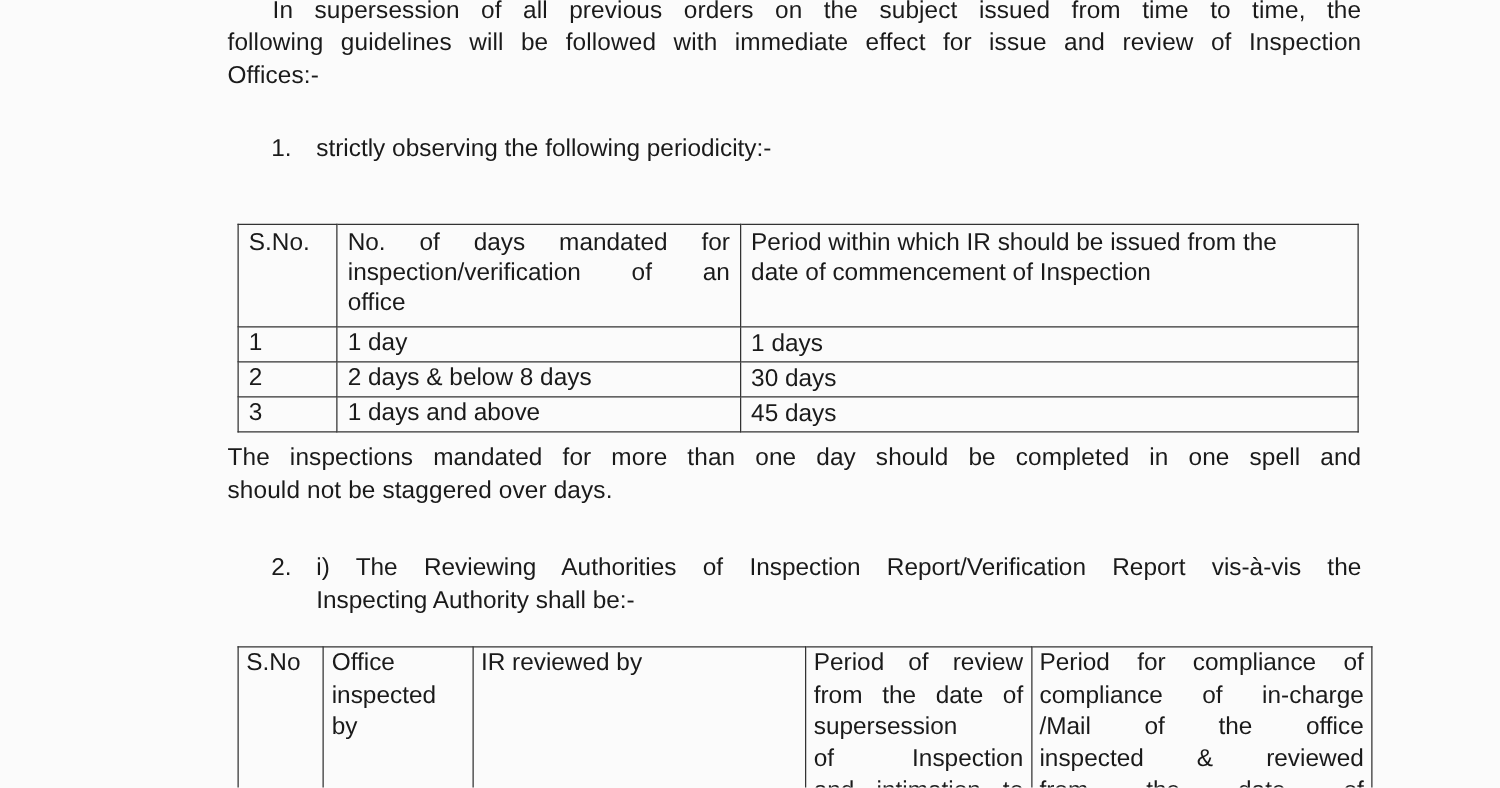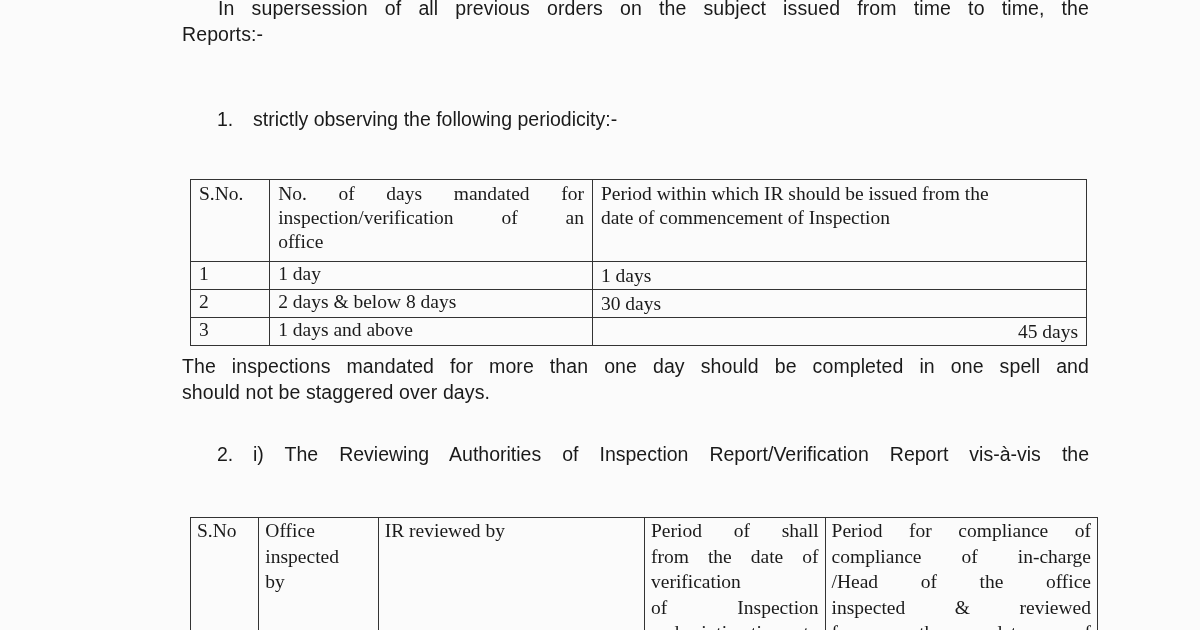--- a/index.html
+++ b/index.html
@@ -17,21 +17,21 @@
   }
   .para .line { display: block; text-align: justify; text-align-last: justify; white-space: nowrap; }
   .para .line.last { text-align-last: left; }
   .para .line.first-indent { padding-left: 36px; }
   .numbered { position: absolute; left: 217px; width: 872px; font-size: 19.5px; line-height: 26px; }
   .numbered .num { position: absolute; left: 0; top: 0; }
   .numbered .body { margin-left: 36px; }
   .numbered .line { display: block; text-align: justify; text-align-last: justify; white-space: nowrap; }
   .numbered .line.last { text-align-last: left; }
 
-  table.tbl { position: absolute; border-collapse: collapse; font-size: 19.5px; font-family: Liberation Serif, serif; }
+  table.tbl { position: absolute; border-collapse: collapse; font-size: 19.5px; }
   table.tbl td { border: 1.5px solid #333; vertical-align: top; padding: 0 8px; line-height: 24px; }
   #t1 { left: 190px; top: 179px; width: 897px; }
   #t1 td.hdr { height: 79px; padding-top: 2px; }
   #t1 td.row { height: 24px; }
   #t1 td.c1 { width: 62px; }
   #t1 td.c2 { width: 305px; text-align: justify; text-align-last: left; }
   #t1 td.c3 { width: 476px; }
   #t1 td.c2 .jl { display: block; text-align: justify; text-align-last: justify; white-space: nowrap; }
 
   #t2 { left: 190px; top: 517px; width: 908px; }
@@ -44,21 +44,22 @@
   #t2 td .jl { display: block; text-align: justify; text-align-last: justify; white-space: nowrap; }
   #t2 td .jl.cut { color: #1a1a1a; }
 </style>
 </head>
 <body>
 
 <div class="page">
 
   <div class="para" style="top:-5px;">
     <span class="line first-indent">In supersession of all previous orders on the subject issued from time to time, the</span>
-    <span class="line last">Reports:-</span>
+    <span class="line">following guidelines will be followed with immediate effect for issue and review of Inspection</span>
+    <span class="line last">Offices:-</span>
   </div>
 
   <div class="numbered" style="top:106px;">
     <span class="num">1.</span>
     <div class="body">
       <span class="line last">strictly observing the following periodicity:-</span>
     </div>
   </div>
 
   <table class="tbl" id="t1">
@@ -81,58 +82,59 @@
       <td class="row c3" style="padding-top:3px;line-height:21px;">1 days</td>
     </tr>
     <tr>
       <td class="row c1">2</td>
       <td class="row c2">2 days &amp; below 8 days</td>
       <td class="row c3" style="padding-top:3px;line-height:21px;">30 days</td>
     </tr>
     <tr>
       <td class="row c1">3</td>
       <td class="row c2">1 days and above</td>
-      <td class="row c3" style="padding-top:3px;line-height:21px;text-align:right;">45 days</td>
+      <td class="row c3" style="padding-top:3px;line-height:21px;">45 days</td>
     </tr>
   </tbody>
     </table>
 
   <div class="para" style="top:353px;">
     <span class="line">The inspections mandated for more than one day should be completed in one spell and</span>
     <span class="line last">should not be staggered over days.</span>
   </div>
 
   <div class="numbered" style="top:441px;">
     <span class="num">2.</span>
     <div class="body">
       <span class="line">i) The Reviewing Authorities of Inspection Report/Verification Report vis-à-vis the</span>
+      <span class="line last">Inspecting Authority shall be:-</span>
     </div>
   </div>
 
   <table class="tbl" id="t2">
     <tbody>
         <tr>
       <td class="d1">S.No</td>
       <td class="d2">
         <span style="display:block">Office</span>
         <span style="display:block">inspected</span>
         <span style="display:block">by</span>
       </td>
       <td class="d3">IR reviewed by</td>
       <td class="d4">
-        <span class="jl">Period of shall</span>
+        <span class="jl">Period of review</span>
         <span class="jl">from the date of</span>
-        <span style="display:block">verification</span>
+        <span style="display:block">supersession</span>
         <span class="jl">of Inspection</span>
         <span class="jl cut">and intimation to</span>
       </td>
       <td class="d5">
         <span class="jl">Period for compliance of</span>
         <span class="jl">compliance of in-charge</span>
-        <span class="jl">/Head of the office</span>
+        <span class="jl">/Mail of the office</span>
         <span class="jl">inspected &amp; reviewed</span>
         <span class="jl cut">from the date of</span>
       </td>
     </tr>
   </tbody>
     </table>
 
 </div>
 
 </body></html>

